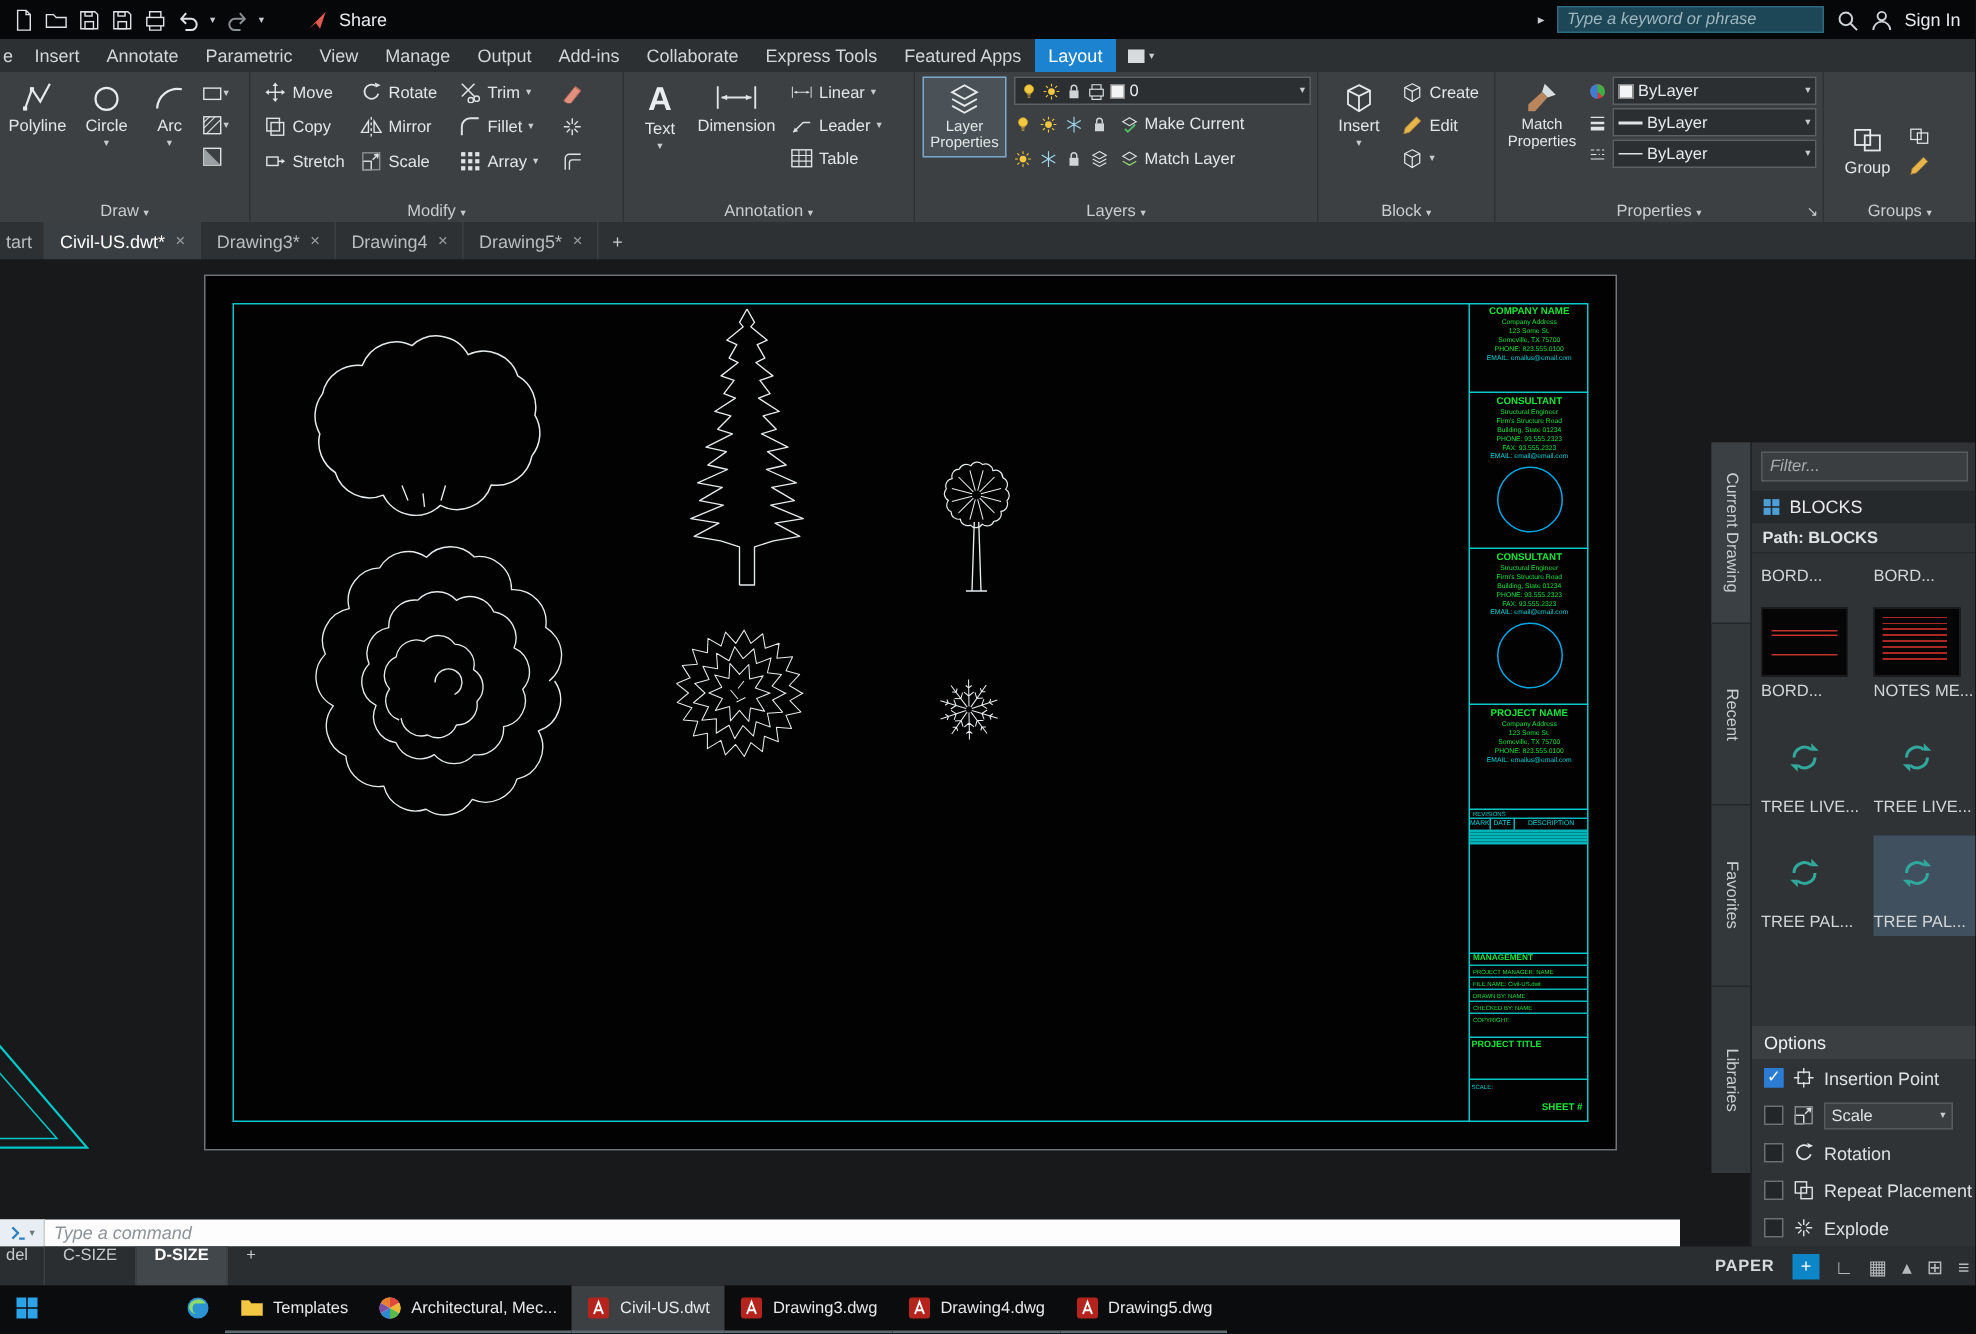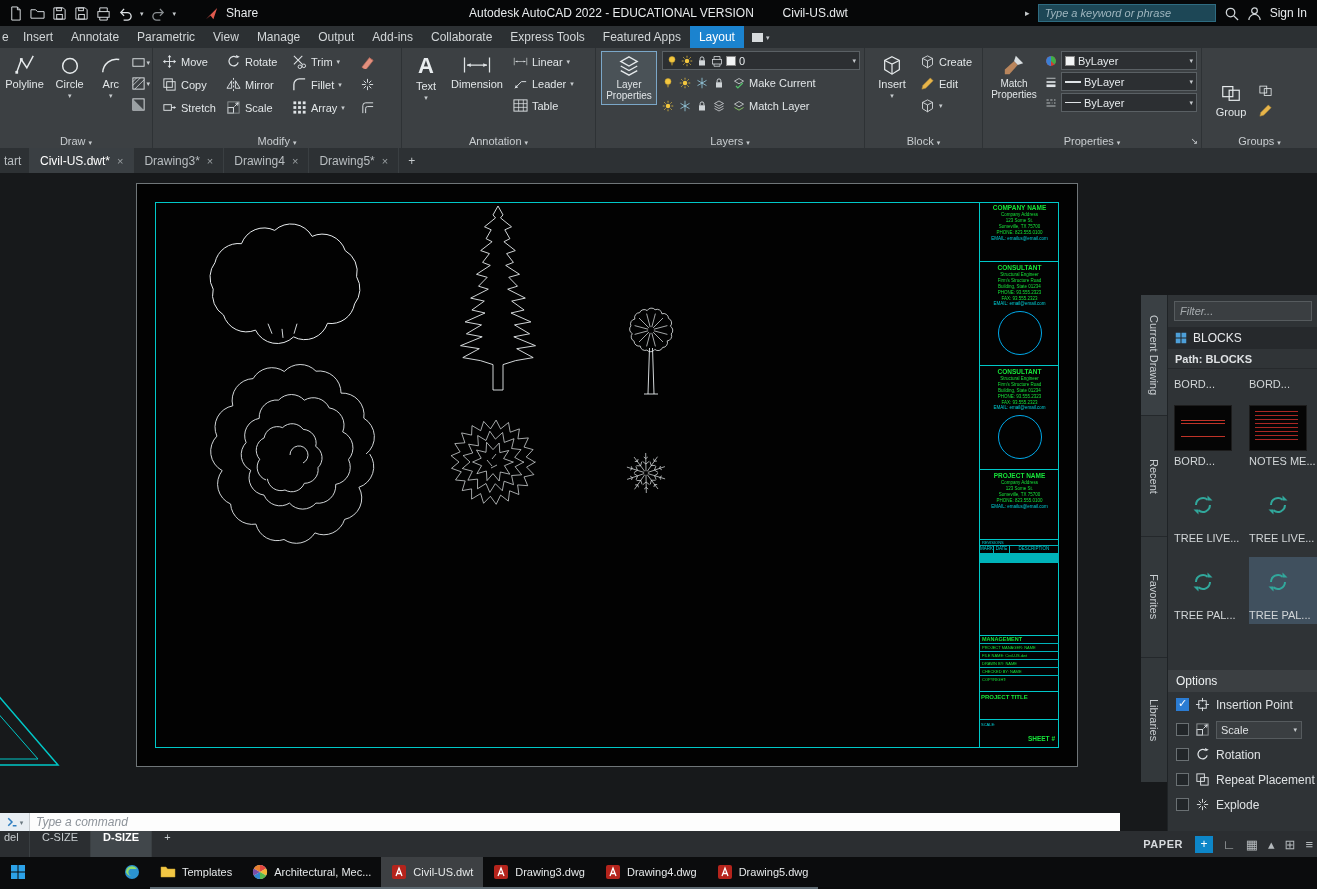--- a/index.html
+++ b/index.html
@@ -85,21 +85,21 @@
 .phead{height:22px;background:#26292c;display:flex;align-items:center;gap:6px;padding:0 7px;color:#e8eaec;font-size:12px;}
 .ppath{height:20px;display:flex;align-items:center;padding:0 7px;color:#dfe2e4;font-size:11px;font-weight:bold;background:#303437;border-bottom:1px solid #26292c;}
 .bgrid{display:grid;grid-template-columns:71px 71px;column-gap:4px;row-gap:10px;padding:6px 0 0 6px;}
 .bcell{display:flex;flex-direction:column;align-items:flex-start;gap:3px;padding:2px 0;}
 .bcell.sel{background:#40505e;}
 .blabel{font-size:11px;color:#d2d6d8;line-height:14px;}
 .thumb{width:58px;height:46px;background:#050505;border:1px solid #1c1c1c;position:relative;overflow:hidden;}
 .thumbIcon{width:58px;height:46px;display:flex;align-items:center;justify-content:center;}
 .redline{position:absolute;left:6px;right:6px;height:1px;background:#c03328;}
 .rednotes{position:absolute;left:5px;top:5px;right:8px;bottom:8px;background:repeating-linear-gradient(180deg,rgba(200,45,40,.85) 0 1px,transparent 1px 4px);}
-.opts{position:absolute;left:0;right:0;bottom:14px;background:#2f3336;}
+.opts{position:absolute;left:0;right:0;bottom:0;background:#2f3336;}
 .optshead{height:22px;background:#3b3f42;display:flex;align-items:center;padding:0 8px;color:#eef1f2;font-size:12px;}
 .opt{display:flex;align-items:center;gap:6px;height:25px;padding-left:8px;font-size:12px;color:#dfe2e4;}
 .cb{width:13px;height:13px;border:1px solid #6a7073;background:#222629;flex:none;position:relative;}
 .cb.on{background:#2b7cd3;border-color:#2b7cd3;}
 .cb.on::after{content:"✓";position:absolute;left:1px;top:-2px;color:#fff;font-size:11px;}
 .scombo{width:86px;height:18px;background:#3a3e41;border:1px solid #565b5e;display:flex;align-items:center;padding:0 4px;font-size:11px;color:#dfe2e4;}
 </style>
 </head>
 <body>
 
@@ -374,25 +374,20 @@
       <svg>
           <use href="#s-redo"></use>
         </svg>
         <span class="car">▾</span>
       <span style="width:14px"></span>
       <svg>
           <use href="#s-share"></use>
         </svg>
       <span style="color:#e8ebed;">Share</span>
     </div>
-    <div class="tb-title">
-      <span>Autodesk AutoCAD 2022 - EDUCATIONAL VERSION</span>
-      <span style="display:inline-block;width:22px"></span>
-      <span>Civil-US.dwt</span>
-    </div>
     <div class="tb-right">
       <span class="car" style="font-size:9px;">▸</span>
       <input class="searchbox" placeholder="Type a keyword or phrase" style="">
       <svg class="i16">
           <use href="#s-mag"></use>
         </svg>
       <svg class="i16">
           <use href="#s-person"></use>
         </svg>
       <span style="color:#e8ebed;">Sign In</span>
@@ -437,21 +432,21 @@
         <span>Layout</span>
       </div>
     <div class="rtab-more">
         <span class="sq"></span>
         <span class="car">▾</span>
       </div>
   </div>
 
   <div class="abs ribbon">
 
-    <div class="panel" style="width:153px;">
+    <div class="panel" style="width:167px;">
       <div class="row" style="align-items:flex-start;gap:2px;">
         <div class="bigbtn" style="width:46px;">
             <svg class="i24">
               <use href="#s-polyline"></use>
             </svg>
             <span>Polyline</span>
           </div>
         <div class="bigbtn" style="width:42px;">
             <svg class="i24">
               <use href="#s-circle"></use>

